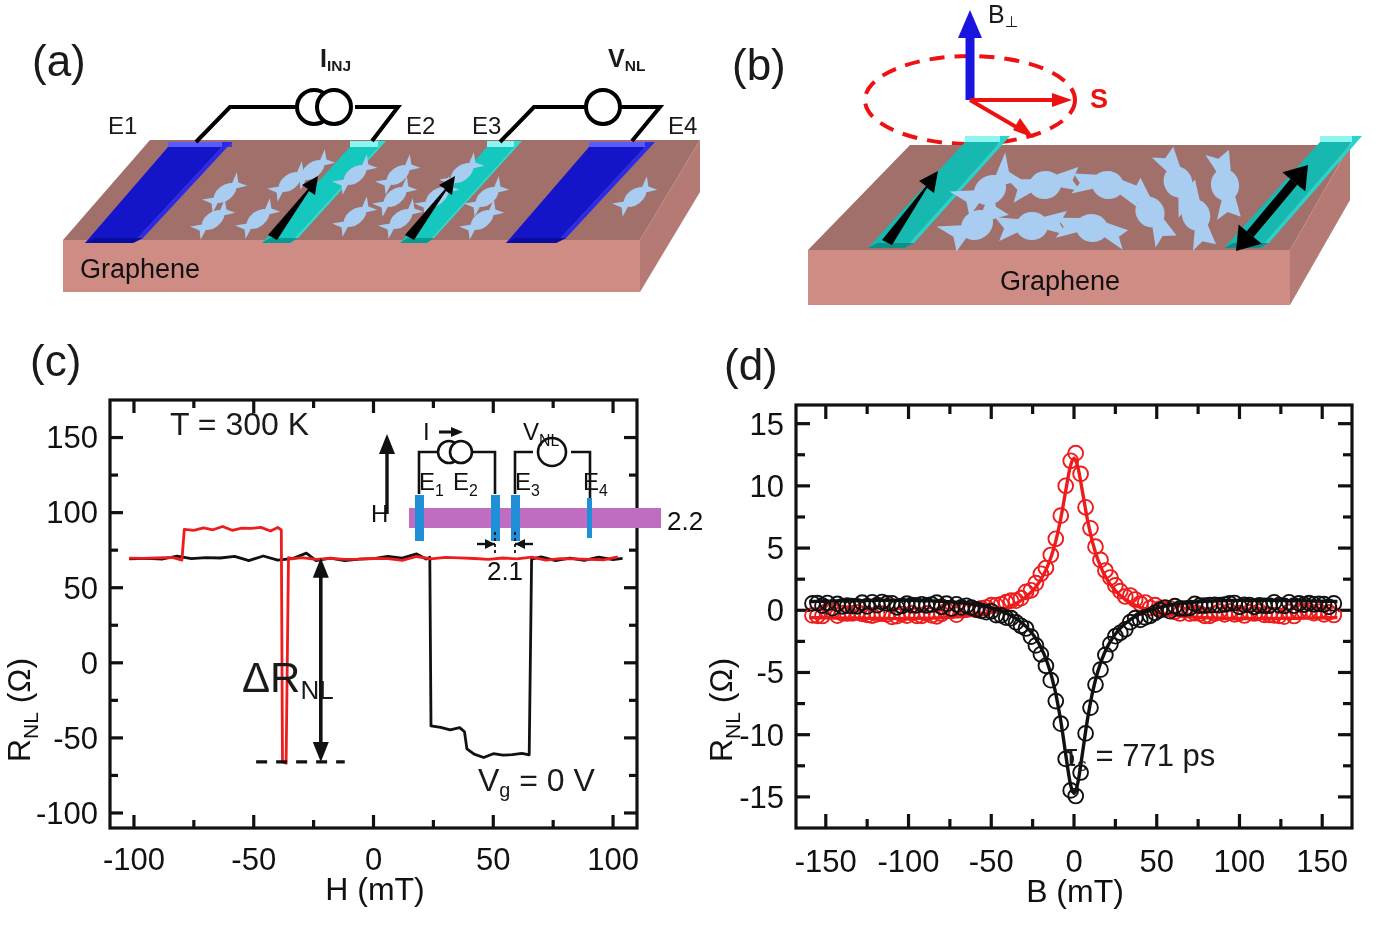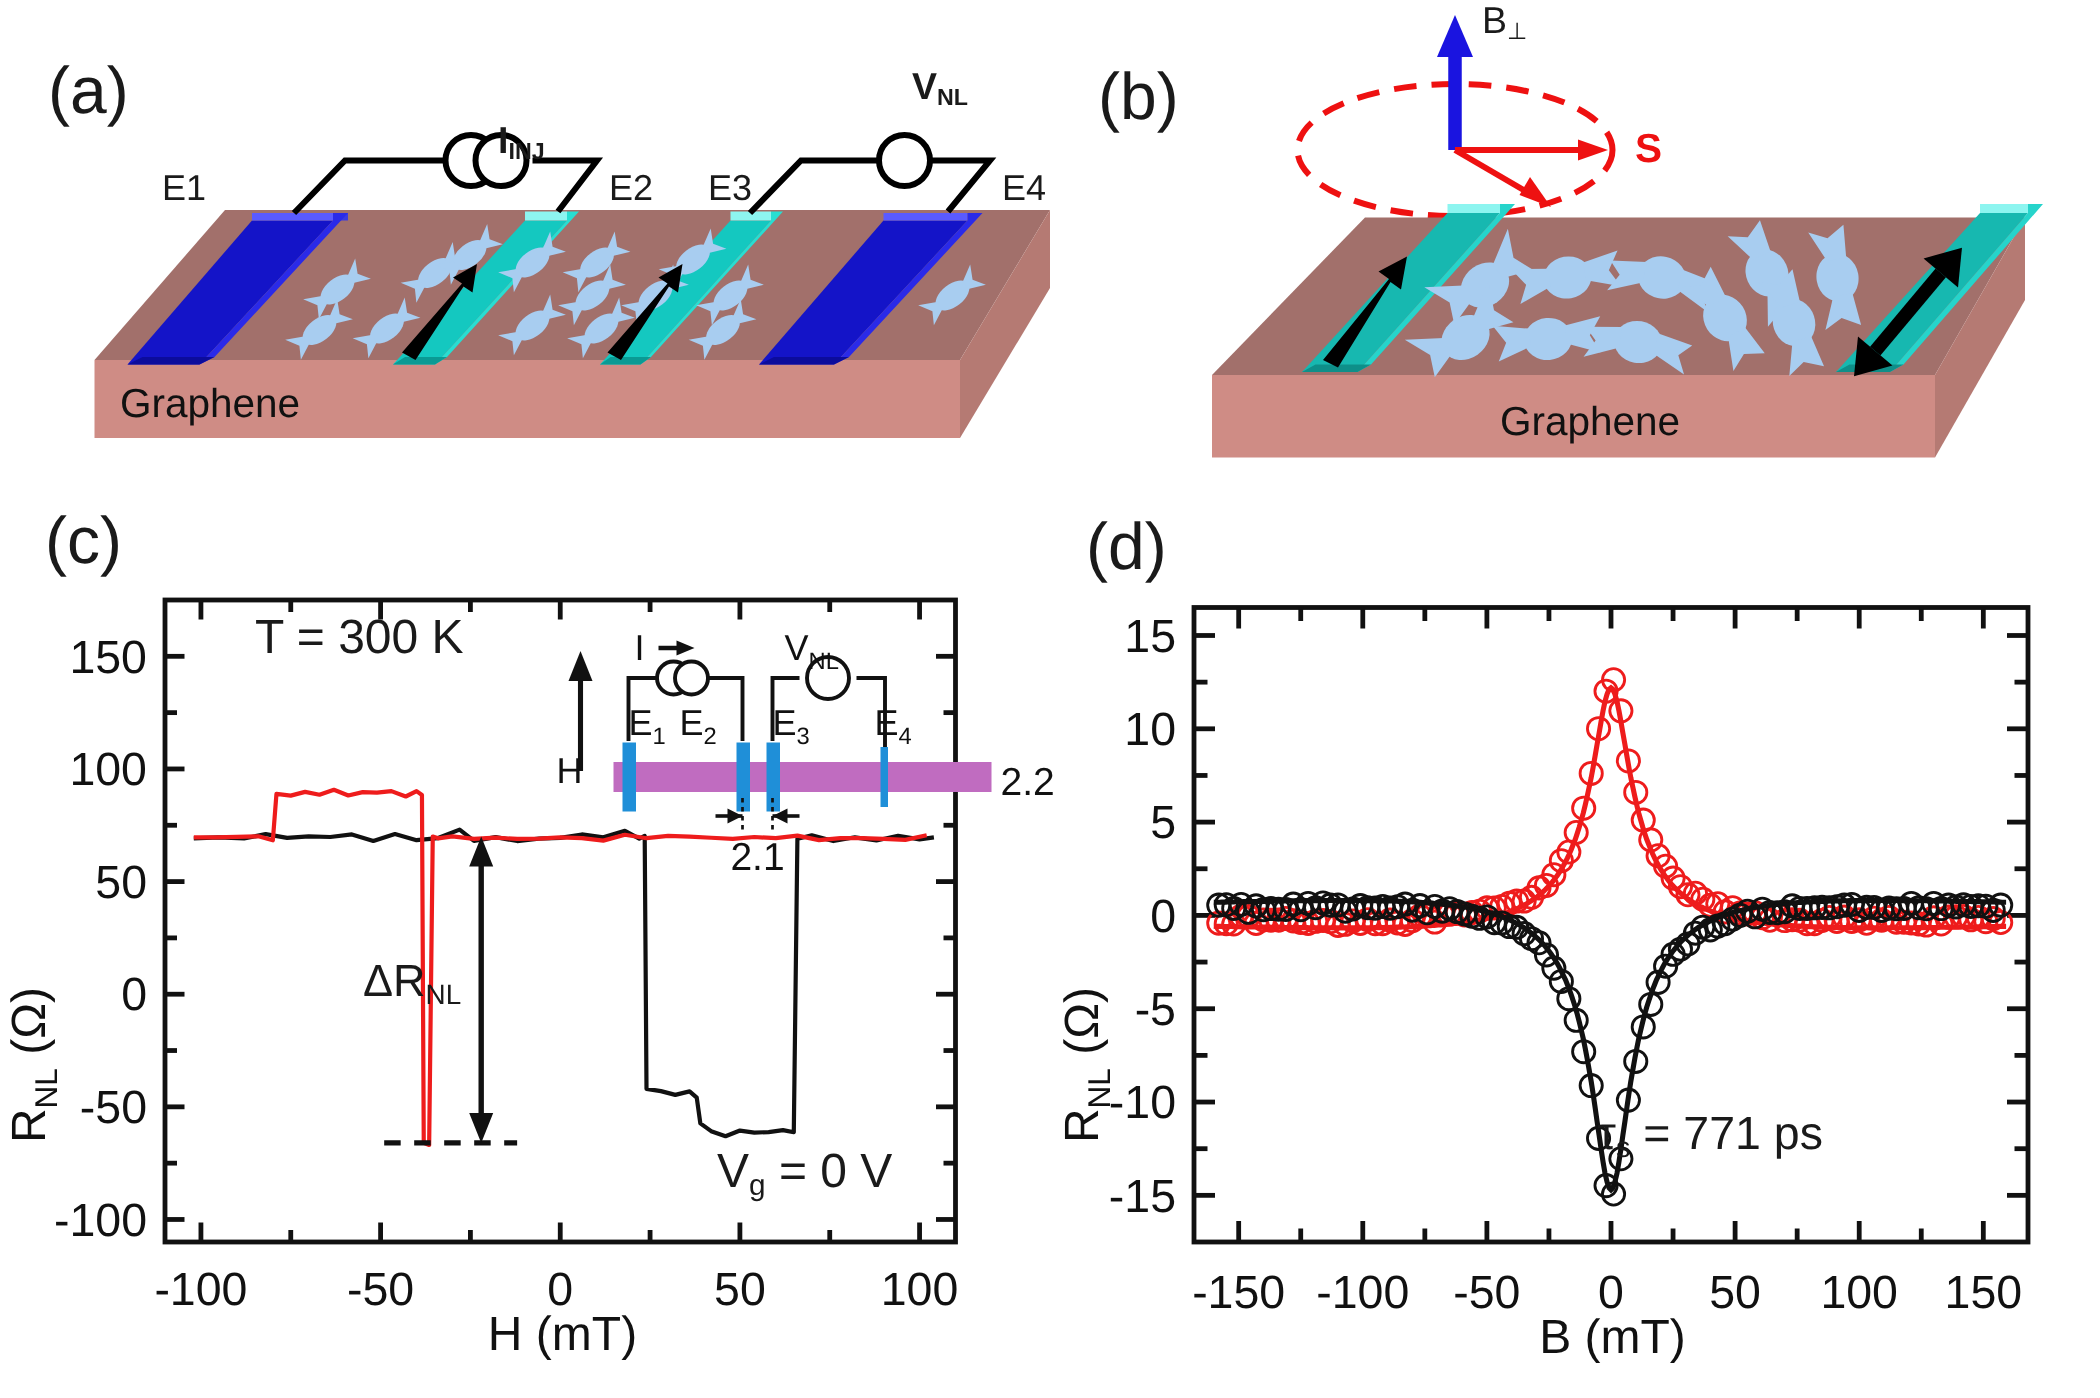--- a/index.html
+++ b/index.html
@@ -144,21 +144,21 @@
     </g>
     <g fill="none" stroke="#000" stroke-width="4">
       <path d="M500,142 L534,107 L586,107"></path>
       <path d="M620,107 L660,107 L632,141"></path>
       <circle cx="603" cy="107" r="17" fill="#fff"></circle>
     </g>
 
     <text x="80" y="278" class="axlab" fill="#ffffff" font-size="27">Graphene</text>
   </svg>
 
-  <div class="txt" style="left:332px;top:44px;font-size:25px;font-weight:bold;margin-top:36px;">
+  <div class="txt" style="left:320px;top:44px;font-size:25px;font-weight:bold;">
     <span>I</span><span class="sub">INJ</span>
   </div>
   <div class="txt" style="left:608px;top:44px;font-size:25px;font-weight:bold;">
     <span>V</span><span class="sub">NL</span>
   </div>
   <div class="txt" style="left:108px;top:112px;font-size:24px;">E1</div>
   <div class="txt" style="left:406px;top:112px;font-size:24px;">E2</div>
   <div class="txt" style="left:472px;top:112px;font-size:24px;">E3</div>
   <div class="txt" style="left:668px;top:112px;font-size:24px;">E4</div>
 </div>
@@ -387,21 +387,21 @@
         <text x="583" y="160" font-size="24" font-family="&quot;Liberation Sans&quot;, sans-serif" fill="#111" text-anchor="start"><tspan>E</tspan><tspan font-size="15.84" dy="6">4</tspan></text>
         <text x="667" y="200" font-size="26" font-family="&quot;Liberation Sans&quot;, sans-serif" fill="#111" text-anchor="start">2.2</text>
         <text x="505" y="250" font-size="26" font-family="&quot;Liberation Sans&quot;, sans-serif" fill="#111" text-anchor="middle">2.1</text>
       </g>
   </svg>
 
   <div class="txt" style="left:170px;top:76px;font-size:32px;text-align:center;">T = 300 K</div>
   <div class="txt" style="left:440px;top:432px;font-size:32px;margin-left:38px;">
     <span>V</span><span class="sub">g</span><span> = 0 V</span>
   </div>
-  <div class="txt" style="left:242px;top:308px;font-size:30px;">
+  <div class="txt" style="left:242px;top:324px;font-size:42px;">
     <span>ΔR</span><span class="sub">NL</span>
   </div>
 </div>
 
 <div class="panel" style="left:700px;top:330px;width:700px;height:602px;">
   <div class="plabel" style="left:24px;top:10px;">(d)</div>
 
   <svg id="svg-d" width="700" height="602" viewBox="0 0 700 602">
     <text class="axlab" transform="translate(32,380) rotate(-90)" font-size="32" text-anchor="middle">
       <tspan>R</tspan><tspan font-size="21" dy="8">NL</tspan><tspan font-size="32" dy="-8"> (Ω)</tspan>

